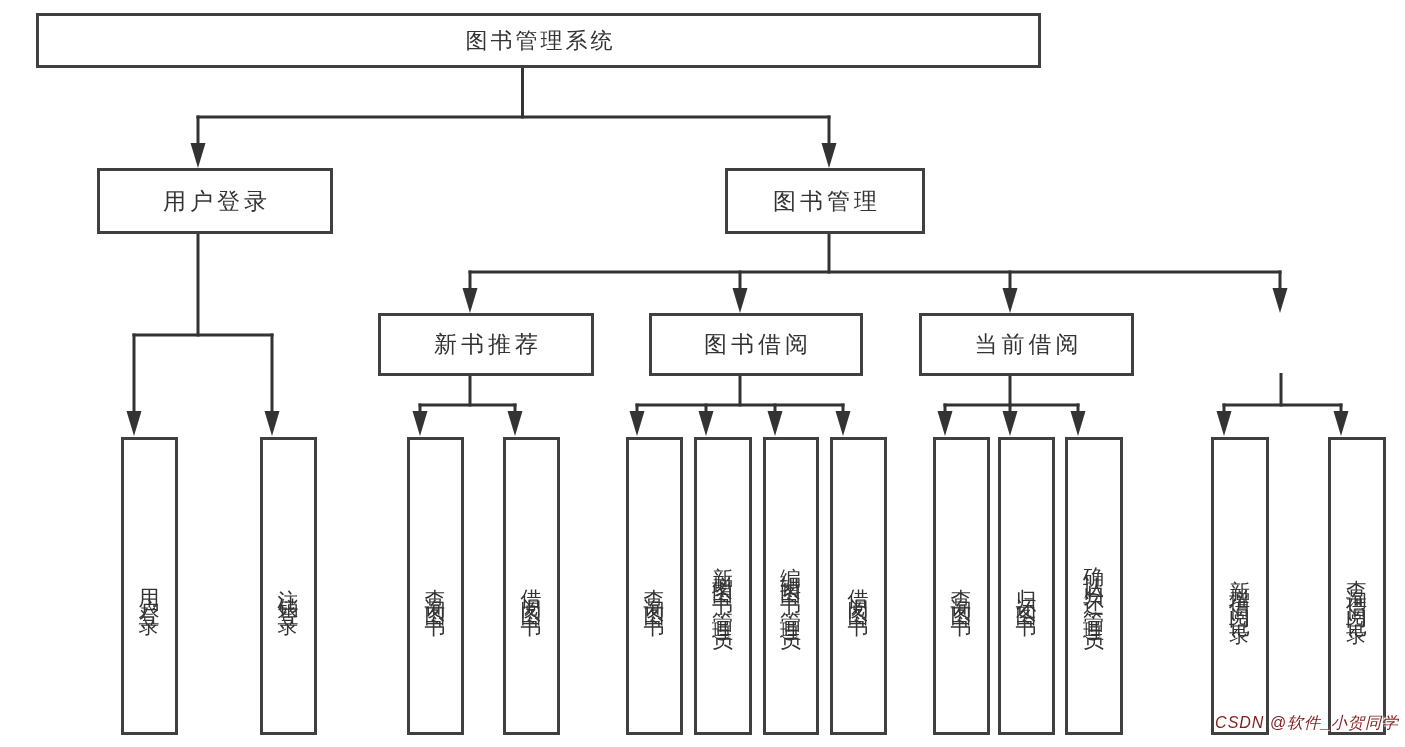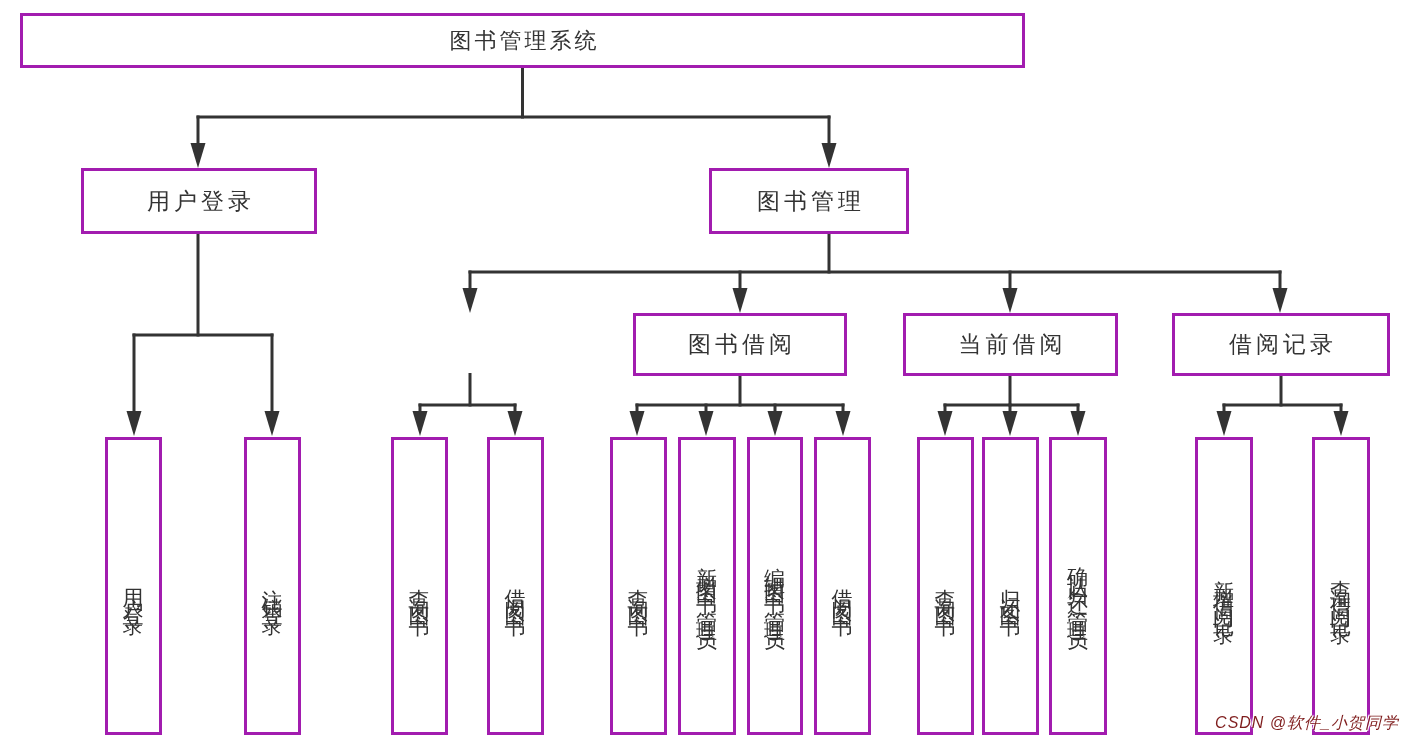--- a/index.html
+++ b/index.html
@@ -1,22 +1,22 @@
 <!DOCTYPE html>
 <html><head>
 <meta charset="utf-8">
 <style>
   html, body { margin:0; padding:0; background:#ffffff; }
   body { width:1405px; height:747px; overflow:hidden;
          font-family:"Liberation Sans", sans-serif; }
   .canvas { position:relative; width:1405px; height:747px; background:#fff; }
   .connectors { position:absolute; left:0; top:0; pointer-events:none; }
-  .box { position:absolute; box-sizing:border-box; border:3px solid #a21caf;
+  .box { position:absolute; box-sizing:border-box; border:3px solid #404040;
          background:#ffffff; display:flex; align-items:center; justify-content:center;
-         color:#333333; }
+         color:#333333;margin-left:16px; }
   .hbox .lbl { font-size:23px; letter-spacing:4px; white-space:nowrap;
                transform:translateX(2px); }
   .root .lbl { font-size:22px; letter-spacing:3px; }
   .vbox .lbl { writing-mode:vertical-rl; font-size:21px; letter-spacing:9px;
                line-height:1.0; transform:translateY(4px); }
   .watermark { position:absolute; top:713px; right:6px; z-index:5;
                font-size:16px; letter-spacing:1px; color:#7f1d1d;
                text-shadow:0 0 3px #ffffff, 1px 1px 0 #ffffff, -1px -1px 0 #ffffff;
                white-space:nowrap;font-style:italic; }
 </style>
@@ -95,28 +95,28 @@
     <span class="lbl">图书管理系统</span>
   </div>
 
   <div class="box hbox" style="left:81px;top:168px;width:236px;height:66px">
     <span class="lbl">用户登录</span>
   </div>
   <div class="box hbox" style="left:709px;top:168px;width:200px;height:66px">
     <span class="lbl">图书管理</span>
   </div>
 
+  <div class="box hbox" style="left:362px;top:313px;width:216px;height:63px">
+    <span class="lbl">新书推荐</span>
+  </div>
   <div class="box hbox" style="left:903px;top:313px;width:215px;height:63px">
     <span class="lbl">当前借阅</span>
   </div>
   <div class="box hbox" style="left:633px;top:313px;width:214px;height:63px">
     <span class="lbl">图书借阅</span>
-  </div>
-  <div class="box hbox" style="left:1172px;top:313px;width:218px;height:63px">
-    <span class="lbl">借阅记录</span>
   </div>
 
   <div class="box vbox" style="left:105px;top:437px;width:57px;height:298px">
     <span class="lbl">用户登录</span>
   </div>
   <div class="box vbox" style="left:244px;top:437px;width:57px;height:298px">
     <span class="lbl">注销登录</span>
   </div>
 
   <div class="box vbox" style="left:391px;top:437px;width:57px;height:298px">

